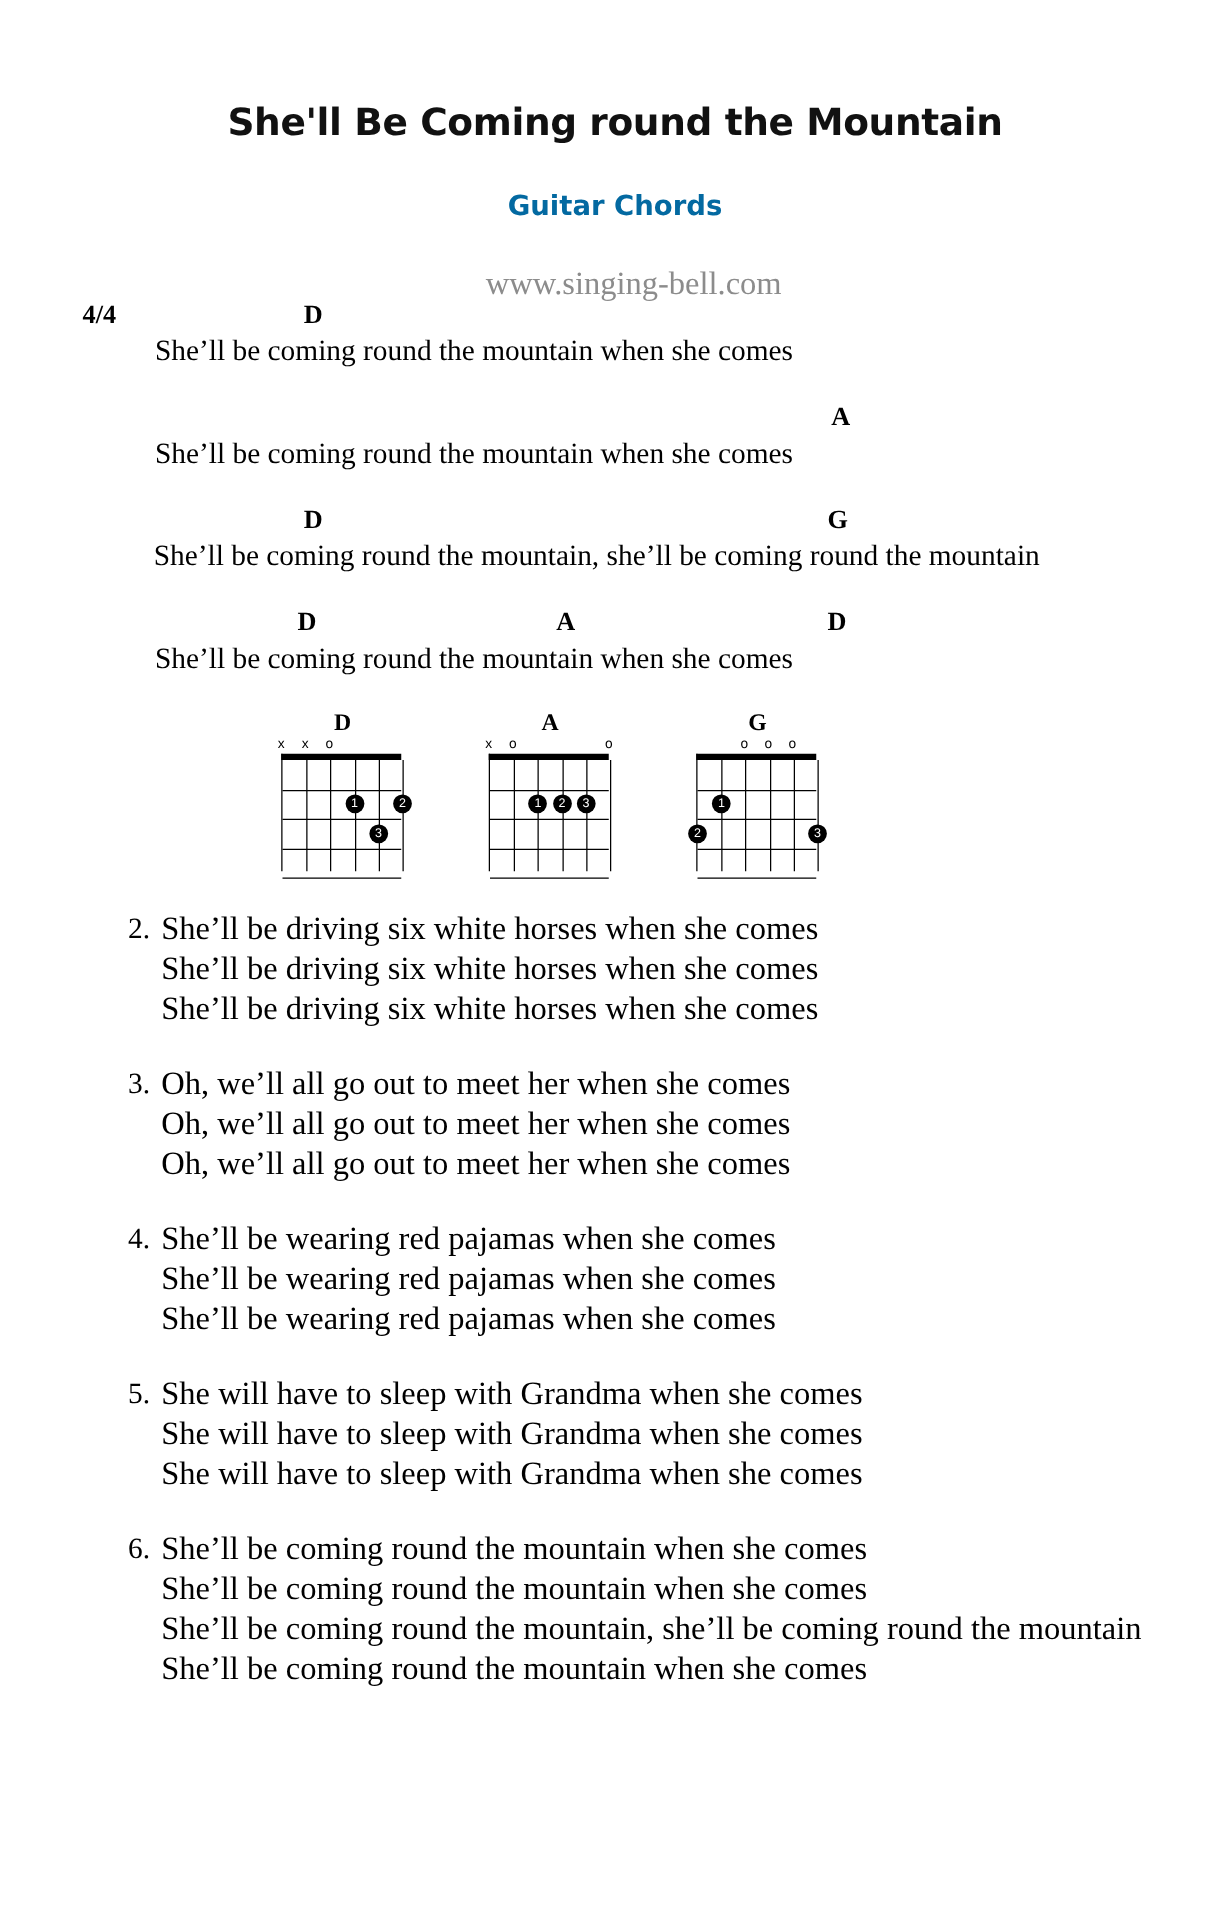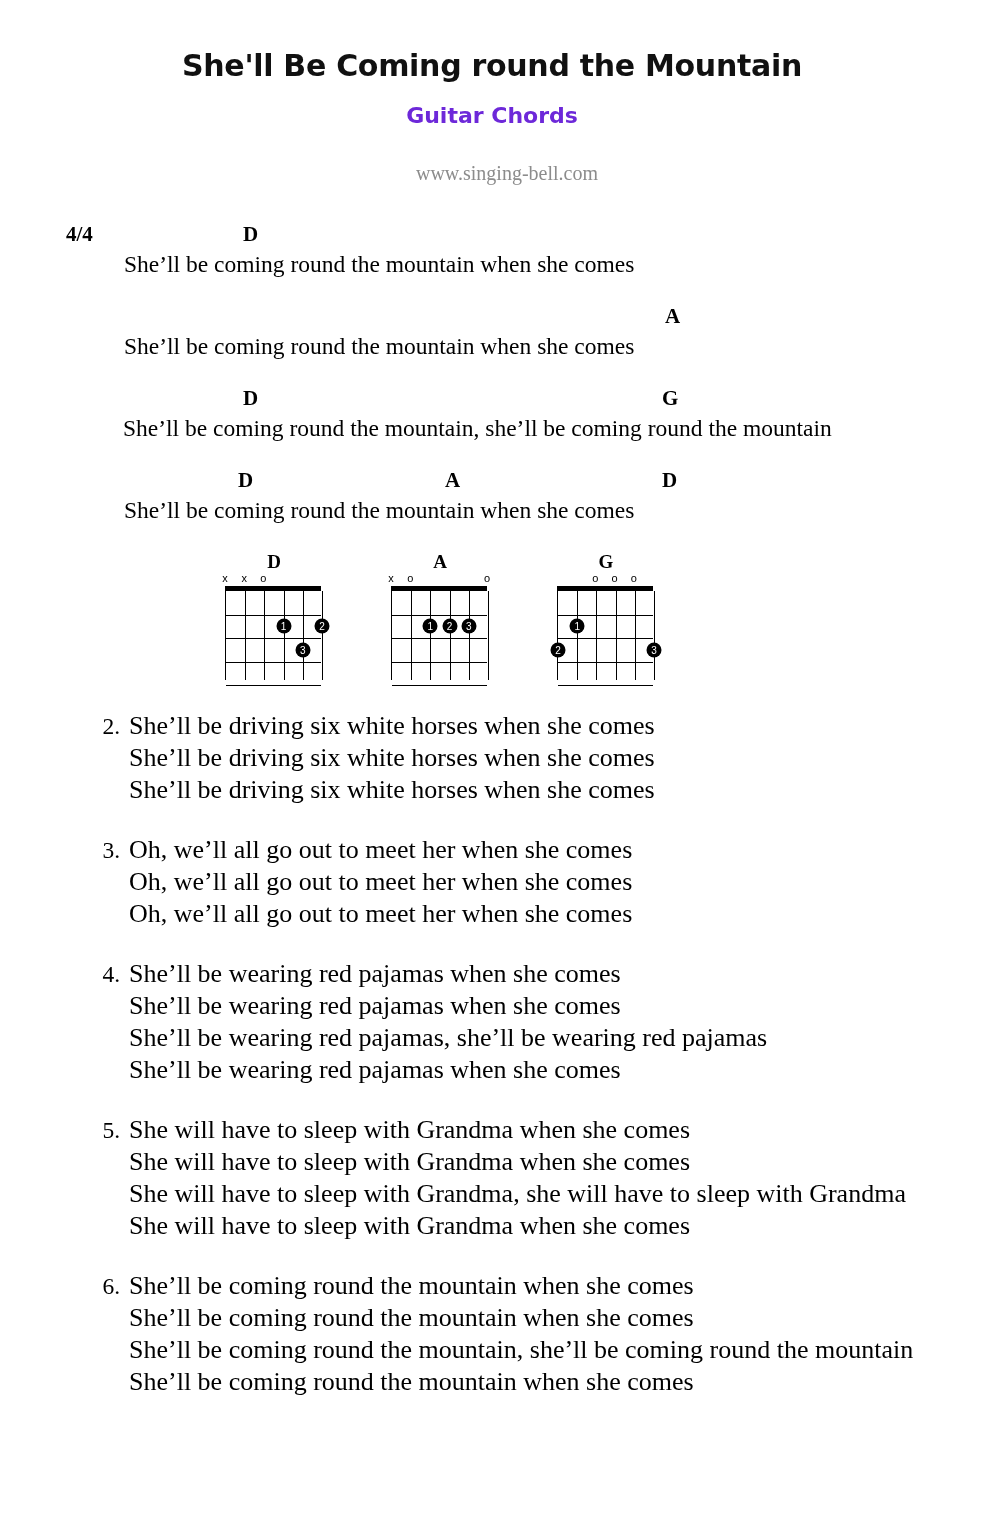--- a/index.html
+++ b/index.html
@@ -22,37 +22,37 @@
     height: 1536px;
   }
 
   
   .title {
     text-align: center;
     font-family: "DejaVu Sans", sans-serif;
     font-weight: bold;
     font-size: 30px;
     letter-spacing: -0.3px;
-    margin: 0;
-    padding-top: 48px;
+    margin: 17px;
+    padding-top: 64px;
     color: #111;
   }
   .subtitle {
     text-align: center;
     font-family: "DejaVu Sans", sans-serif;
     font-weight: bold;
     font-size: 22px;
     margin: 0;
     padding-top: 20px;
-    color: #6d28d9;
+    color: #0369a1;
   }
   .website {
     text-align: center;
     font-family: "Liberation Serif", serif;
-    font-size: 20px;
+    font-size: 26px;
     color: #8c8c8c;
     margin: 0;
     padding-top: 34px;
     padding-left: 30px;
   }
 
   
   .timesig {
     position: absolute;
     left: 66px;
@@ -314,30 +314,28 @@
           <div class="vline-text">Oh, we’ll all go out to meet her when she comes</div>
           <div class="vline-text">Oh, we’ll all go out to meet her when she comes</div>
           <div class="vline-text">Oh, we’ll all go out to meet her when she comes</div>
         </div>
       </div>
       <div class="verse">
         <div class="vnum">4.</div>
         <div class="vlines">
           <div class="vline-text">She’ll be wearing red pajamas when she comes</div>
           <div class="vline-text">She’ll be wearing red pajamas when she comes</div>
-          <div class="vline-text">She’ll be wearing red pajamas, she’ll be wearing red pajamas</div>
           <div class="vline-text">She’ll be wearing red pajamas when she comes</div>
         </div>
       </div>
       <div class="verse">
         <div class="vnum">5.</div>
         <div class="vlines">
           <div class="vline-text">She will have to sleep with Grandma when she comes</div>
           <div class="vline-text">She will have to sleep with Grandma when she comes</div>
-          <div class="vline-text">She will have to sleep with Grandma, she will have to sleep with Grandma</div>
           <div class="vline-text">She will have to sleep with Grandma when she comes</div>
         </div>
       </div>
       <div class="verse">
         <div class="vnum">6.</div>
         <div class="vlines">
           <div class="vline-text">She’ll be coming round the mountain when she comes</div>
           <div class="vline-text">She’ll be coming round the mountain when she comes</div>
           <div class="vline-text">She’ll be coming round the mountain, she’ll be coming round the mountain</div>
           <div class="vline-text">She’ll be coming round the mountain when she comes</div>

